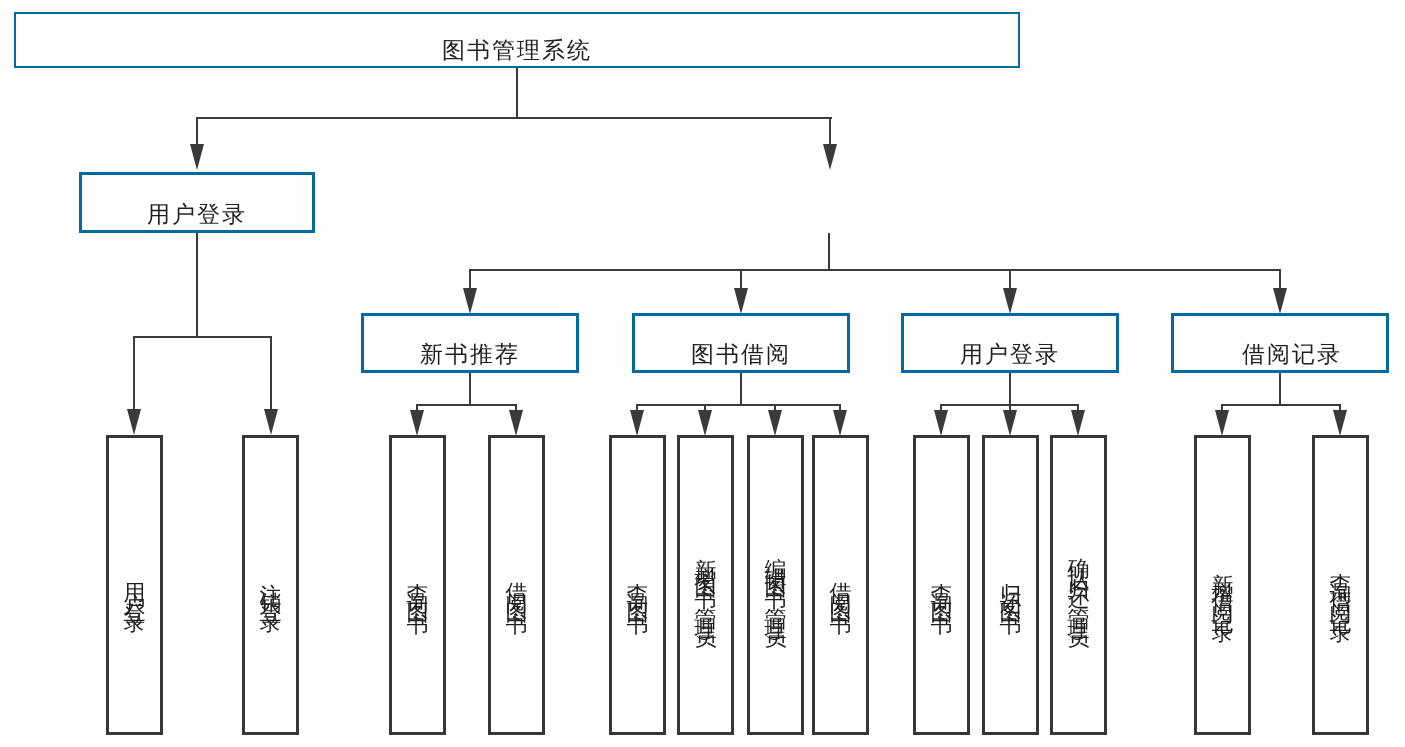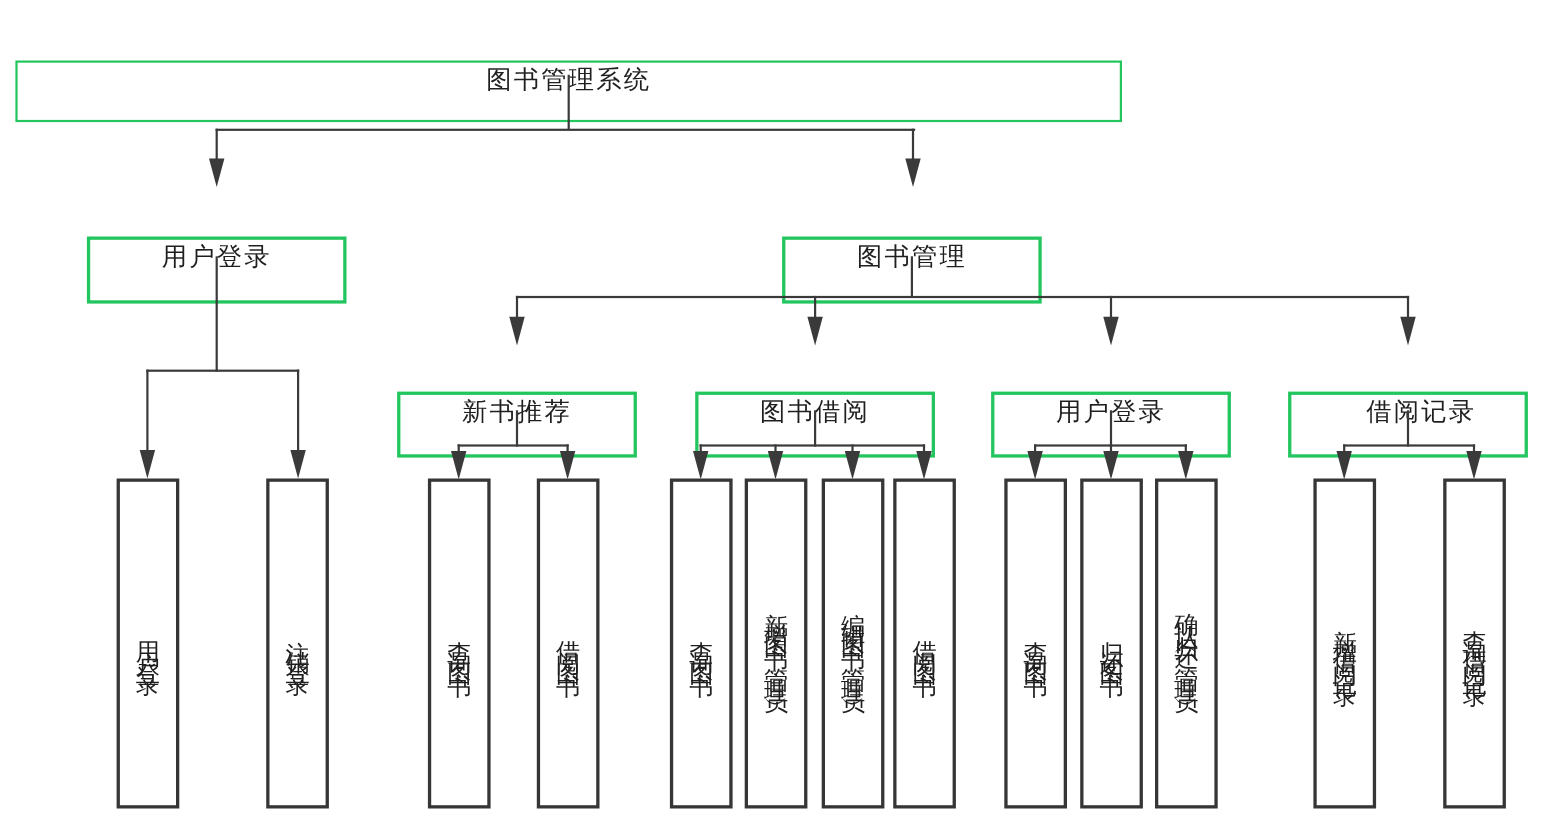--- a/index.html
+++ b/index.html
@@ -2,21 +2,21 @@
 <html><head>
 <meta charset="utf-8">
 <style>
   html,body{margin:0;padding:0;background:#ffffff;}
   #stage{
     position:relative;width:1405px;height:747px;background:#ffffff;overflow:hidden;
     font-family:"Liberation Sans","DejaVu Sans",sans-serif;color:#1f1f1f;
   }
   .box{
     position:absolute;box-sizing:border-box;background:#ffffff;
-    border:3px solid #22c55e;display:flex;align-items:flex-start;justify-content:center;margin-top:43px;
+    border:3px solid #0369a1;display:flex;align-items:flex-end;justify-content:center;
   }
   .box.root{border-width:2px;}
   .box .lbl{font-size:23px;letter-spacing:2px;white-space:nowrap;}
   .leaf{
     position:absolute;box-sizing:border-box;width:57px;height:300px;background:#ffffff;
     border:3px solid #363636;display:flex;align-items:center;justify-content:center;
   }
   .leaf .vlbl{
     writing-mode:vertical-rl;text-orientation:mixed;font-size:22px;
     letter-spacing:10px;line-height:1;white-space:nowrap;
@@ -44,23 +44,20 @@
 
   <div class="vl" style="left:516px;top:68px;height:50px;"></div>
   <div class="hl" style="left:196px;top:117px;width:636px;"></div>
   <div class="vl" style="left:196px;top:117px;height:28px;"></div>
   <div class="arr" style="left:190px;top:144px;"></div>
   <div class="vl" style="left:829px;top:117px;height:28px;"></div>
   <div class="arr" style="left:823px;top:144px;"></div>
 
   <div class="box" style="left:79px;top:172px;width:236px;height:61px;">
     <span class="lbl">用户登录</span>
-  </div>
-  <div class="box" style="left:711px;top:172px;width:236px;height:61px;">
-    <span class="lbl">图书管理</span>
   </div>
 
   <div class="vl" style="left:196px;top:233px;height:105px;"></div>
   <div class="hl" style="left:133px;top:336px;width:139px;"></div>
   <div class="vl" style="left:133px;top:336px;height:74px;"></div>
   <div class="arr" style="left:127px;top:409px;"></div>
   <div class="vl" style="left:270px;top:336px;height:74px;"></div>
   <div class="arr" style="left:264px;top:409px;"></div>
 
   <div class="vl" style="left:828px;top:233px;height:37px;"></div>

